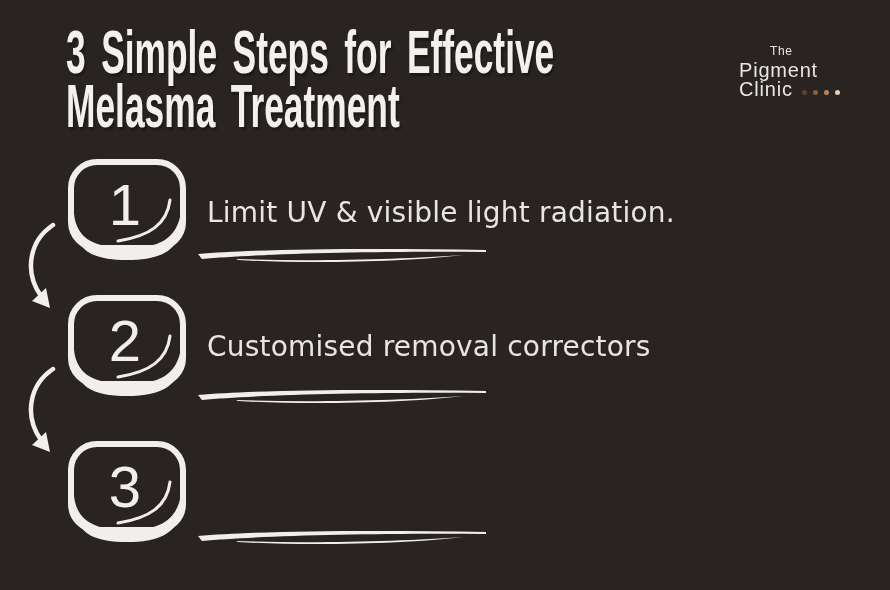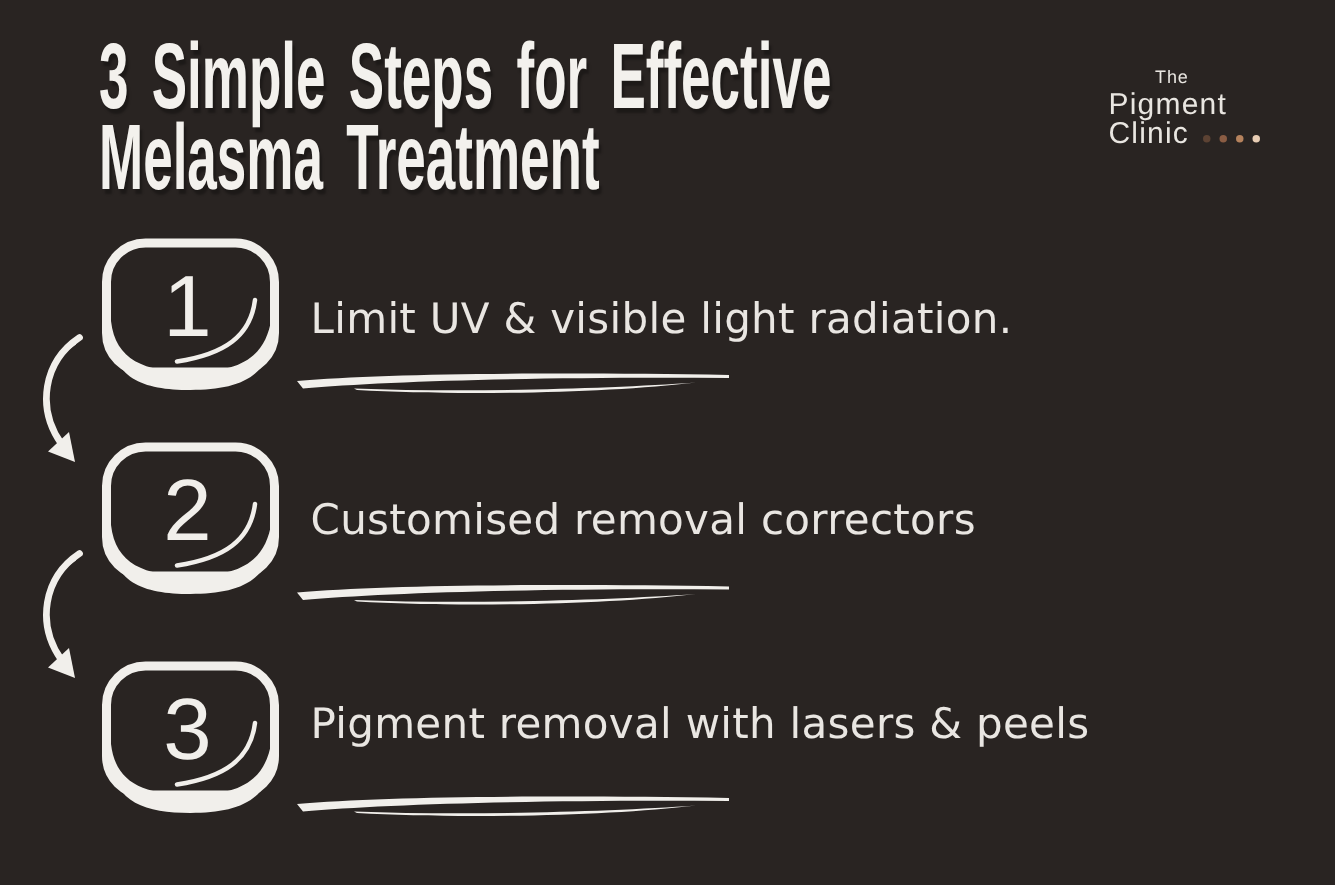--- a/index.html
+++ b/index.html
@@ -117,19 +117,18 @@
   </svg>
 
   <div class="step-box" style="top:438px">
     <svg width="128" height="108" viewBox="0 0 128 108">
       <rect x="7" y="6" width="112" height="86" rx="26" ry="26" fill="none" stroke="currentColor" stroke-width="6"></rect>
       <path d="M10 58 C 13 84, 32 92, 64 92 C 95 92, 113 83, 117 56 C 121 94, 98 104, 63 104 C 29 104, 7 95, 10 58 Z" fill="currentColor"></path>
       <path d="M106 44 C 103 68, 86 80, 54 85" fill="none" stroke="currentColor" stroke-width="3" stroke-linecap="round"></path>
     </svg>
     <span class="num">3</span>
   </div>
-  <div class="step-text" style="top:470px">Pigment removal with lasers &amp; peels</div>
   <svg class="underline" style="top:528px" width="292" height="18" viewBox="0 0 292 18">
     <path d="M2 8 C 60 3, 170 2, 290 4 L290 6 C 170 5, 60 8, 6 13 Z" fill="currentColor"></path>
     <path d="M40 13 C 120 16, 210 13, 268 9 C 210 16, 110 18, 42 14 Z" fill="currentColor"></path>
   </svg>
 
 </div>
 
 </body></html>

